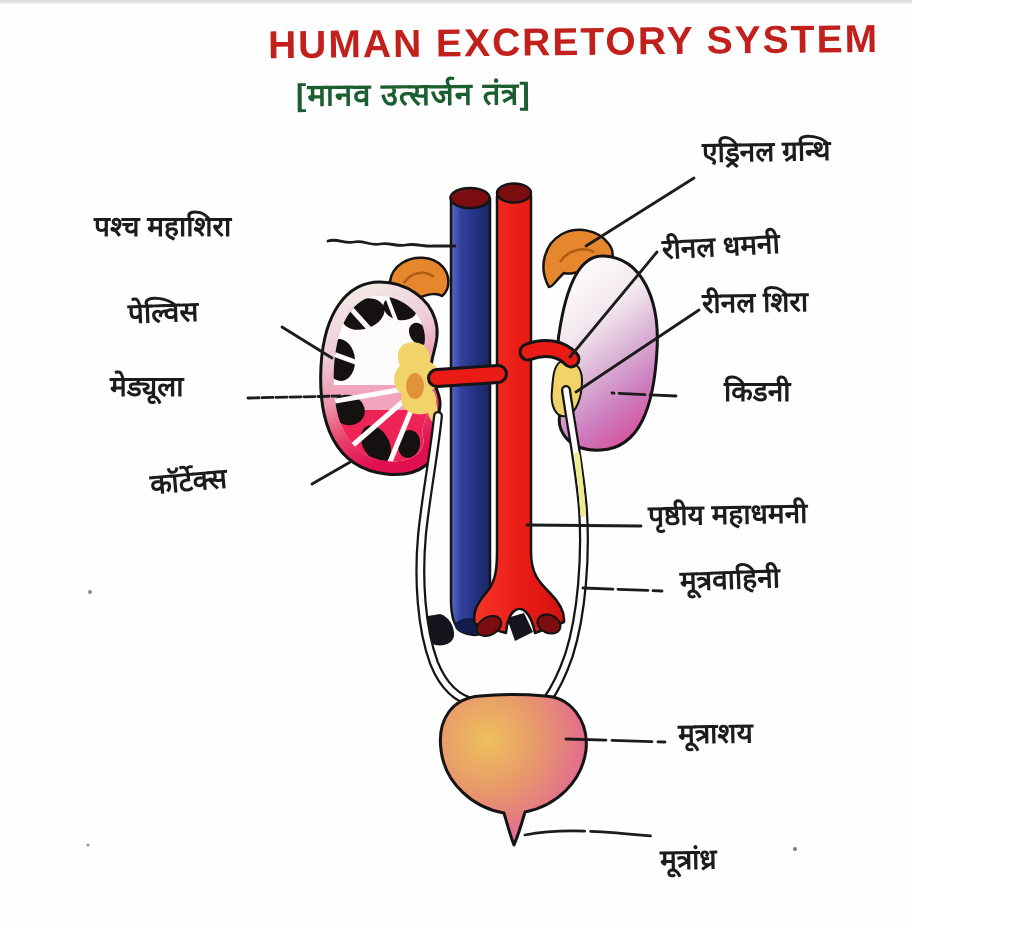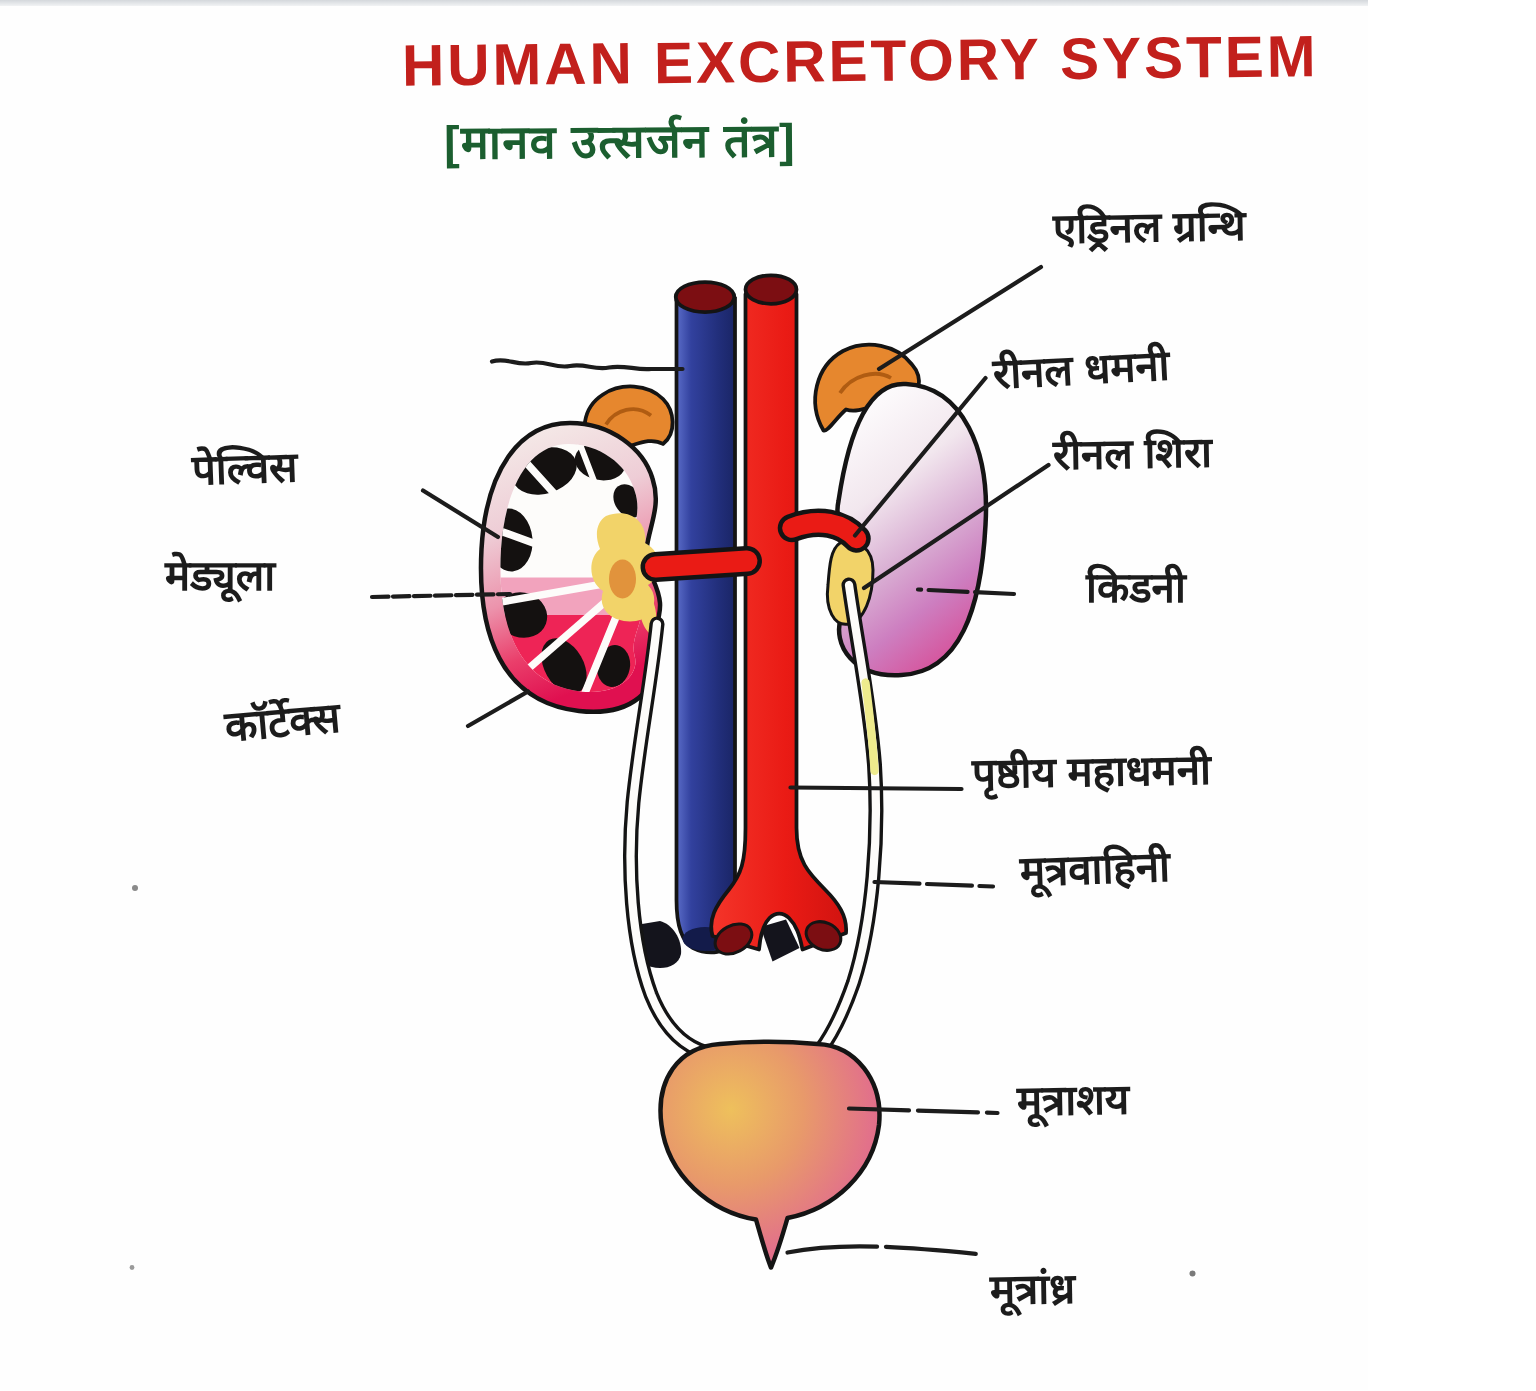--- a/index.html
+++ b/index.html
@@ -23,21 +23,21 @@
     position:absolute;left:296px;top:72px;white-space:nowrap;
     font-size:31px;font-weight:bold;letter-spacing:1px;color:var(--subtitle-color);
     transform:rotate(-0.4deg);
   }
   .lbl{
     position:absolute;white-space:nowrap;color:var(--ink);
     font-size:28px;font-weight:600;line-height:1.1;
   }
   .lbl-pvc{left:94px;top:212px;}
   .lbl-pelvis{left:128px;top:298px;transform:rotate(-2deg);}
-  .lbl-medulla{left:110px;top:372px;font-family:Liberation Mono, monospace;}
+  .lbl-medulla{left:110px;top:372px;}
   .lbl-cortex{left:150px;top:467px;transform:rotate(-5deg);}
   .lbl-adrenal{left:702px;top:137px;transform:rotate(-1deg);}
   .lbl-renal-artery{left:662px;top:232px;transform:rotate(-3deg);}
   .lbl-renal-vein{left:702px;top:288px;transform:rotate(-1deg);}
   .lbl-kidney{left:724px;top:377px;}
   .lbl-aorta{left:648px;top:500px;transform:rotate(-1deg);}
   .lbl-ureter{left:680px;top:565px;transform:rotate(-2deg);}
   .lbl-bladder{left:678px;top:719px;transform:rotate(-1deg);}
   .lbl-urethra{left:660px;top:809px;transform:rotate(-1deg);margin-top:36px;}
   svg{position:absolute;left:0;top:0;}
@@ -181,20 +181,21 @@
     </g>
 
     <circle cx="90" cy="592" r="2" fill="#8a8a8a"></circle>
     <circle cx="88" cy="845" r="1.6" fill="#9a9a9a"></circle>
     <circle cx="795" cy="849" r="2" fill="#7a7a7a"></circle>
   </svg>
 
   <div class="title">HUMAN EXCRETORY SYSTEM</div>
   <div class="subtitle">[मानव उत्सर्जन तंत्र]</div>
 
+  <div class="lbl lbl-pvc">पश्च महाशिरा</div>
   <div class="lbl lbl-pelvis">पेल्विस</div>
   <div class="lbl lbl-medulla">मेड्यूला</div>
   <div class="lbl lbl-cortex">कॉर्टेक्स</div>
 
   <div class="lbl lbl-adrenal">एड्रिनल ग्रन्थि</div>
   <div class="lbl lbl-renal-artery">रीनल धमनी</div>
   <div class="lbl lbl-renal-vein">रीनल शिरा</div>
   <div class="lbl lbl-kidney">किडनी</div>
   <div class="lbl lbl-aorta">पृष्ठीय महाधमनी</div>
   <div class="lbl lbl-ureter">मूत्रवाहिनी</div>

